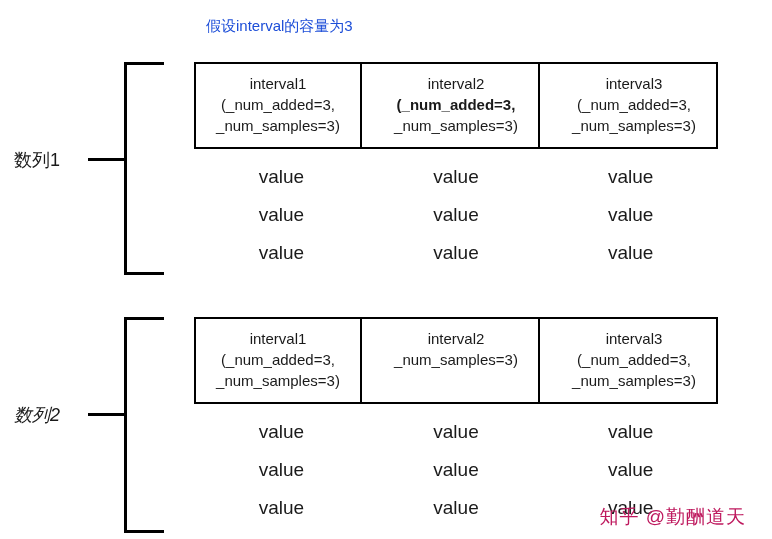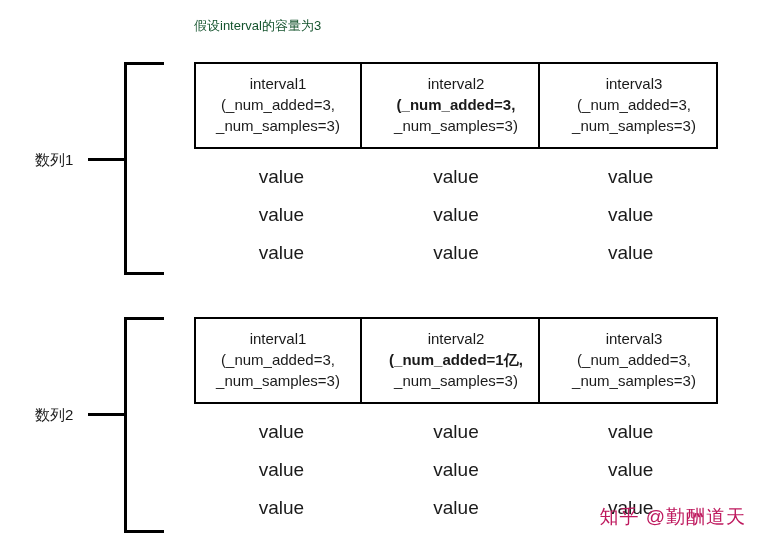--- a/index.html
+++ b/index.html
@@ -17,45 +17,45 @@
     position: relative;
     width: 772px;
     height: 539px;
     background: #ffffff;
     overflow: hidden;
   }
 
   
   .title {
     position: absolute;
-    left: 194px;
+    left: 206px;
     top: 16px;
-    font-size: 13px;
+    font-size: 15px;
     line-height: 20px;
     letter-spacing: 0px;
-    color: #14532d;
+    color: #1d4ed8;
     white-space: nowrap;
   }
 
   
   .group {
     position: absolute;
     left: 0;
     width: 772px;
   }
   .group-1 { top: 62px;  }
   .group-2 { top: 317px; }
 
   
   .series-label {
     position: absolute;
-    left: 35px;
+    left: 14px;
     width: 62px;
     text-align: left;
-    font-size: 15px;
+    font-size: 18px;
     line-height: 18px;
     color: #1a1a1a;
     white-space: nowrap;
   }
   .leader-line {
     position: absolute;
     left: 88px;
     width: 38px;
     height: 3px;
     background: #000000;
@@ -69,21 +69,21 @@
     border-top: 3px solid #000000;
     border-bottom: 3px solid #000000;
     border-right: none;
   }
   .bracket-1 { top: 0px;   height: 213px; }
   .bracket-2 { top: 0px;   height: 216px; }
 
   
   .label-1  { top: 89px;  }
   .line-1   { top: 96px;  }
-  .label-2  { top: 89px;  }
+  .label-2  { top: 89px; font-style: italic;  }
   .line-2   { top: 96px;  }
 
   
   .interval-table {
     position: absolute;
     left: 194px;
     top: 0px;
     width: 524px;
     box-sizing: border-box;
     border: 2px solid #000000;
@@ -214,21 +214,20 @@
         <span class="interval-name">interval1</span>
         <span class="interval-attrs">
           <span class="attr-line">(_num_added=3,</span>
           <span class="attr-line">_num_samples=3)</span>
         </span>
       </div>
 
       <div class="interval-cell">
         <span class="interval-name">interval2</span>
         <span class="interval-attrs">
-          <span class="attr-line bold">(_num_added=1亿,</span>
           <span class="attr-line">_num_samples=3)</span>
         </span>
       </div>
 
       <div class="interval-cell">
         <span class="interval-name">interval3</span>
         <span class="interval-attrs">
           <span class="attr-line">(_num_added=3,</span>
           <span class="attr-line">_num_samples=3)</span>
         </span>

